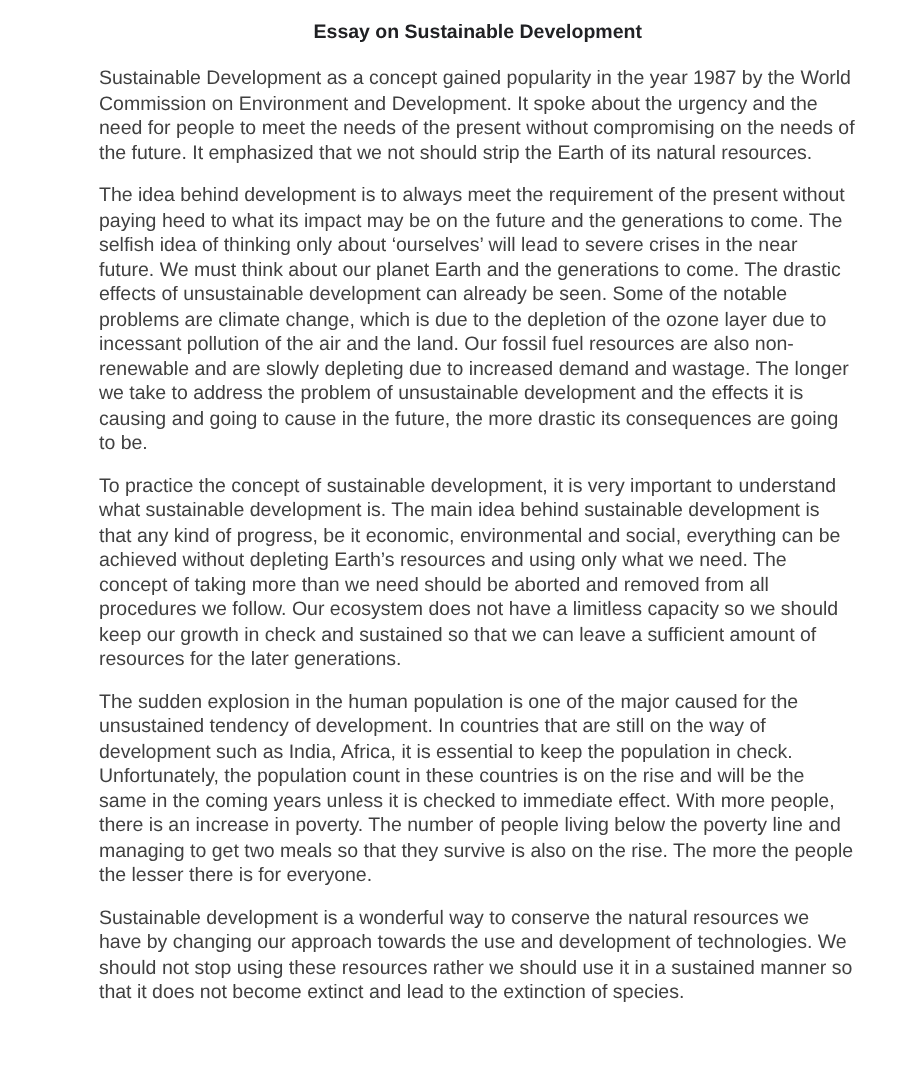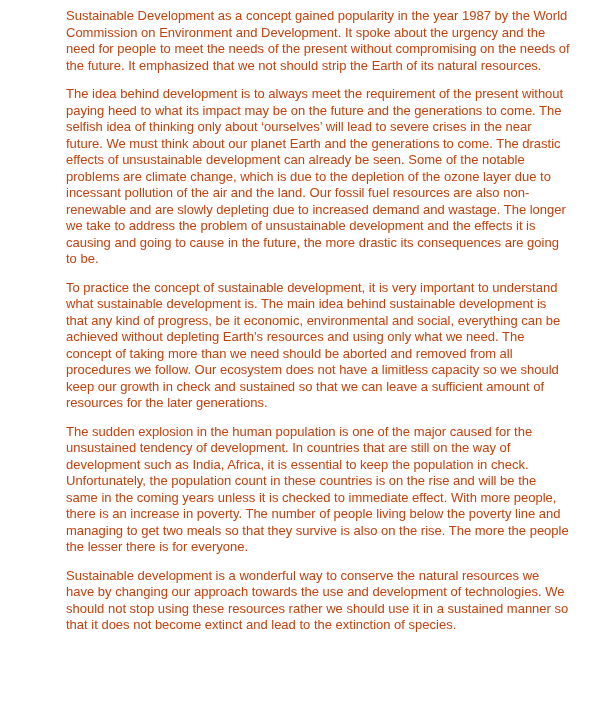--- a/index.html
+++ b/index.html
@@ -24,28 +24,29 @@
     font-size: 13px;
     font-weight: bold;
     line-height: 17px;
     text-align: center;
     color: #202124;
   }
   .para {
     margin: 0 0 12px 0;
     font-size: 13px;
     line-height: 16.5px;
-    color: #c2410c;
+    color: #404040;
     text-align: left;
   }
 </style>
 </head>
 <body>
 
 <div class="page">
+  <h1 class="title">Essay on Sustainable Development</h1>
 
   <p class="para">Sustainable Development as a concept gained popularity in the year 1987 by the World Commission on Environment and Development. It spoke about the urgency and the need for people to meet the needs of the present without compromising on the needs of the future. It emphasized that we not should strip the Earth of its natural resources.</p>
 
   <p class="para">The idea behind development is to always meet the requirement of the present without paying heed to what its impact may be on the future and the generations to come. The selfish idea of thinking only about ‘ourselves’ will lead to severe crises in the near future. We must think about our planet Earth and the generations to come. The drastic effects of unsustainable development can already be seen. Some of the notable problems are climate change, which is due to the depletion of the ozone layer due to incessant pollution of the air and the land. Our fossil fuel resources are also non-renewable and are slowly depleting due to increased demand and wastage. The longer we take to address the problem of unsustainable development and the effects it is causing and going to cause in the future, the more drastic its consequences are going to be.</p>
 
   <p class="para">To practice the concept of sustainable development, it is very important to understand what sustainable development is. The main idea behind sustainable development is that any kind of progress, be it economic, environmental and social, everything can be achieved without depleting Earth’s resources and using only what we need. The concept of taking more than we need should be aborted and removed from all procedures we follow. Our ecosystem does not have a limitless capacity so we should keep our growth in check and sustained so that we can leave a sufficient amount of resources for the later generations.</p>
 
   <p class="para">The sudden explosion in the human population is one of the major caused for the unsustained tendency of development. In countries that are still on the way of development such as India, Africa, it is essential to keep the population in check. Unfortunately, the population count in these countries is on the rise and will be the same in the coming years unless it is checked to immediate effect. With more people, there is an increase in poverty. The number of people living below the poverty line and managing to get two meals so that they survive is also on the rise. The more the people the lesser there is for everyone.</p>
 
 

